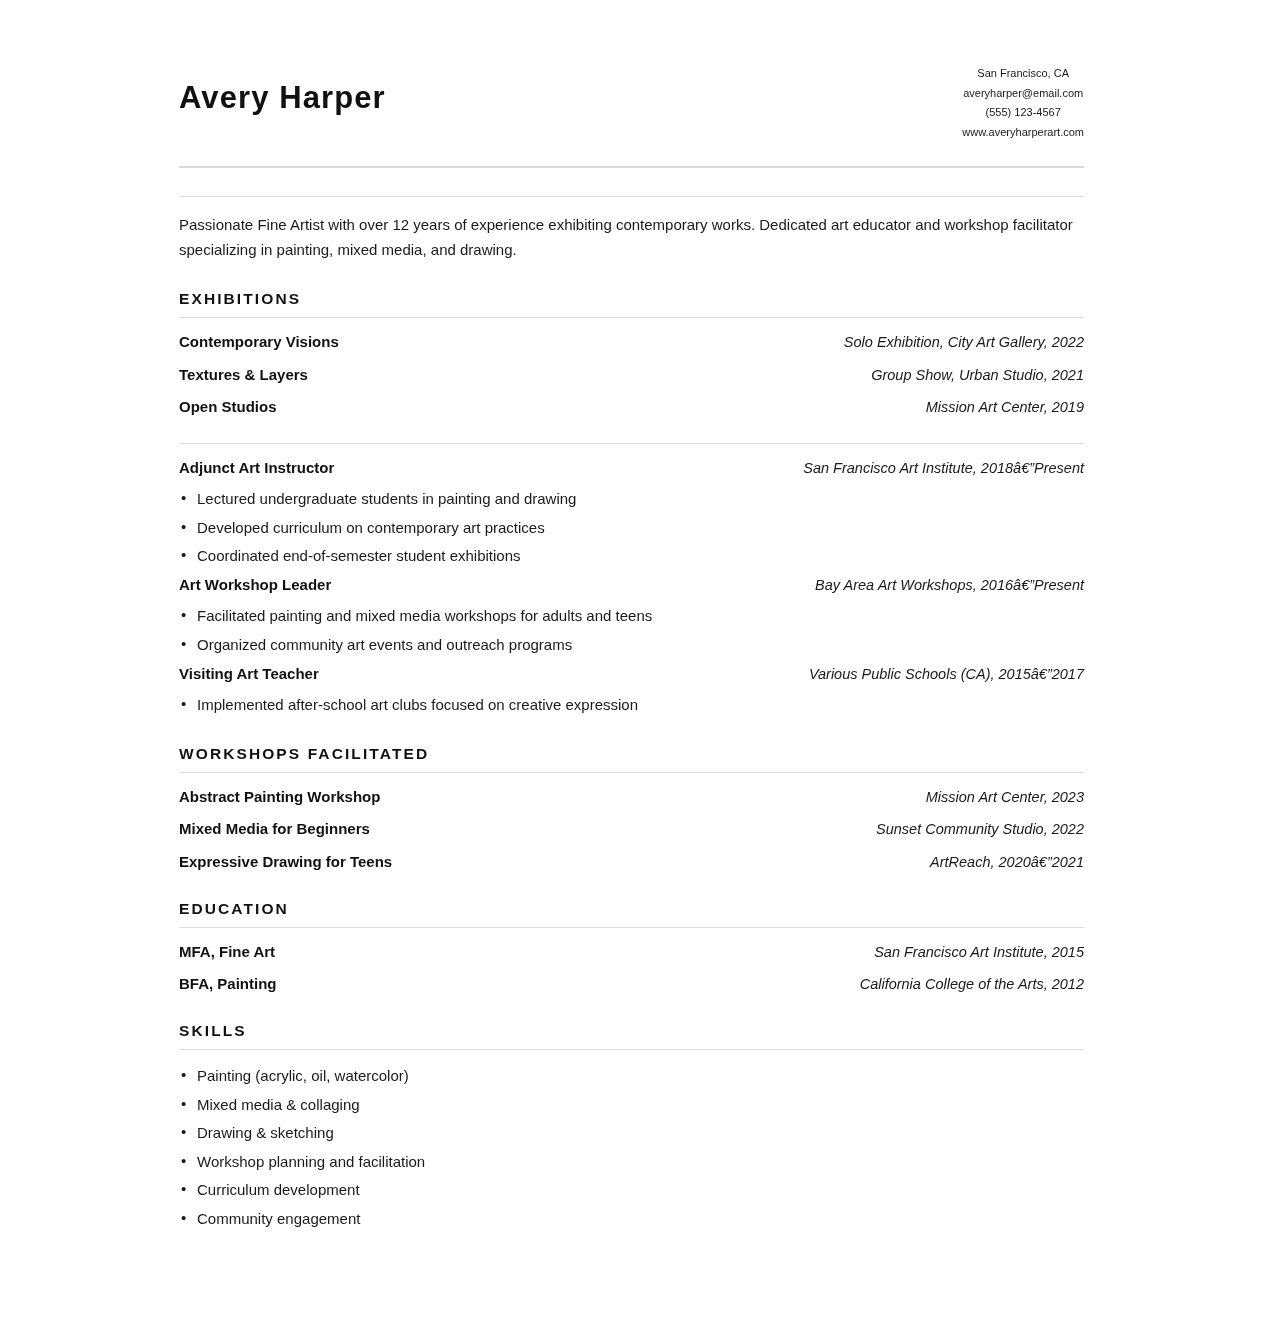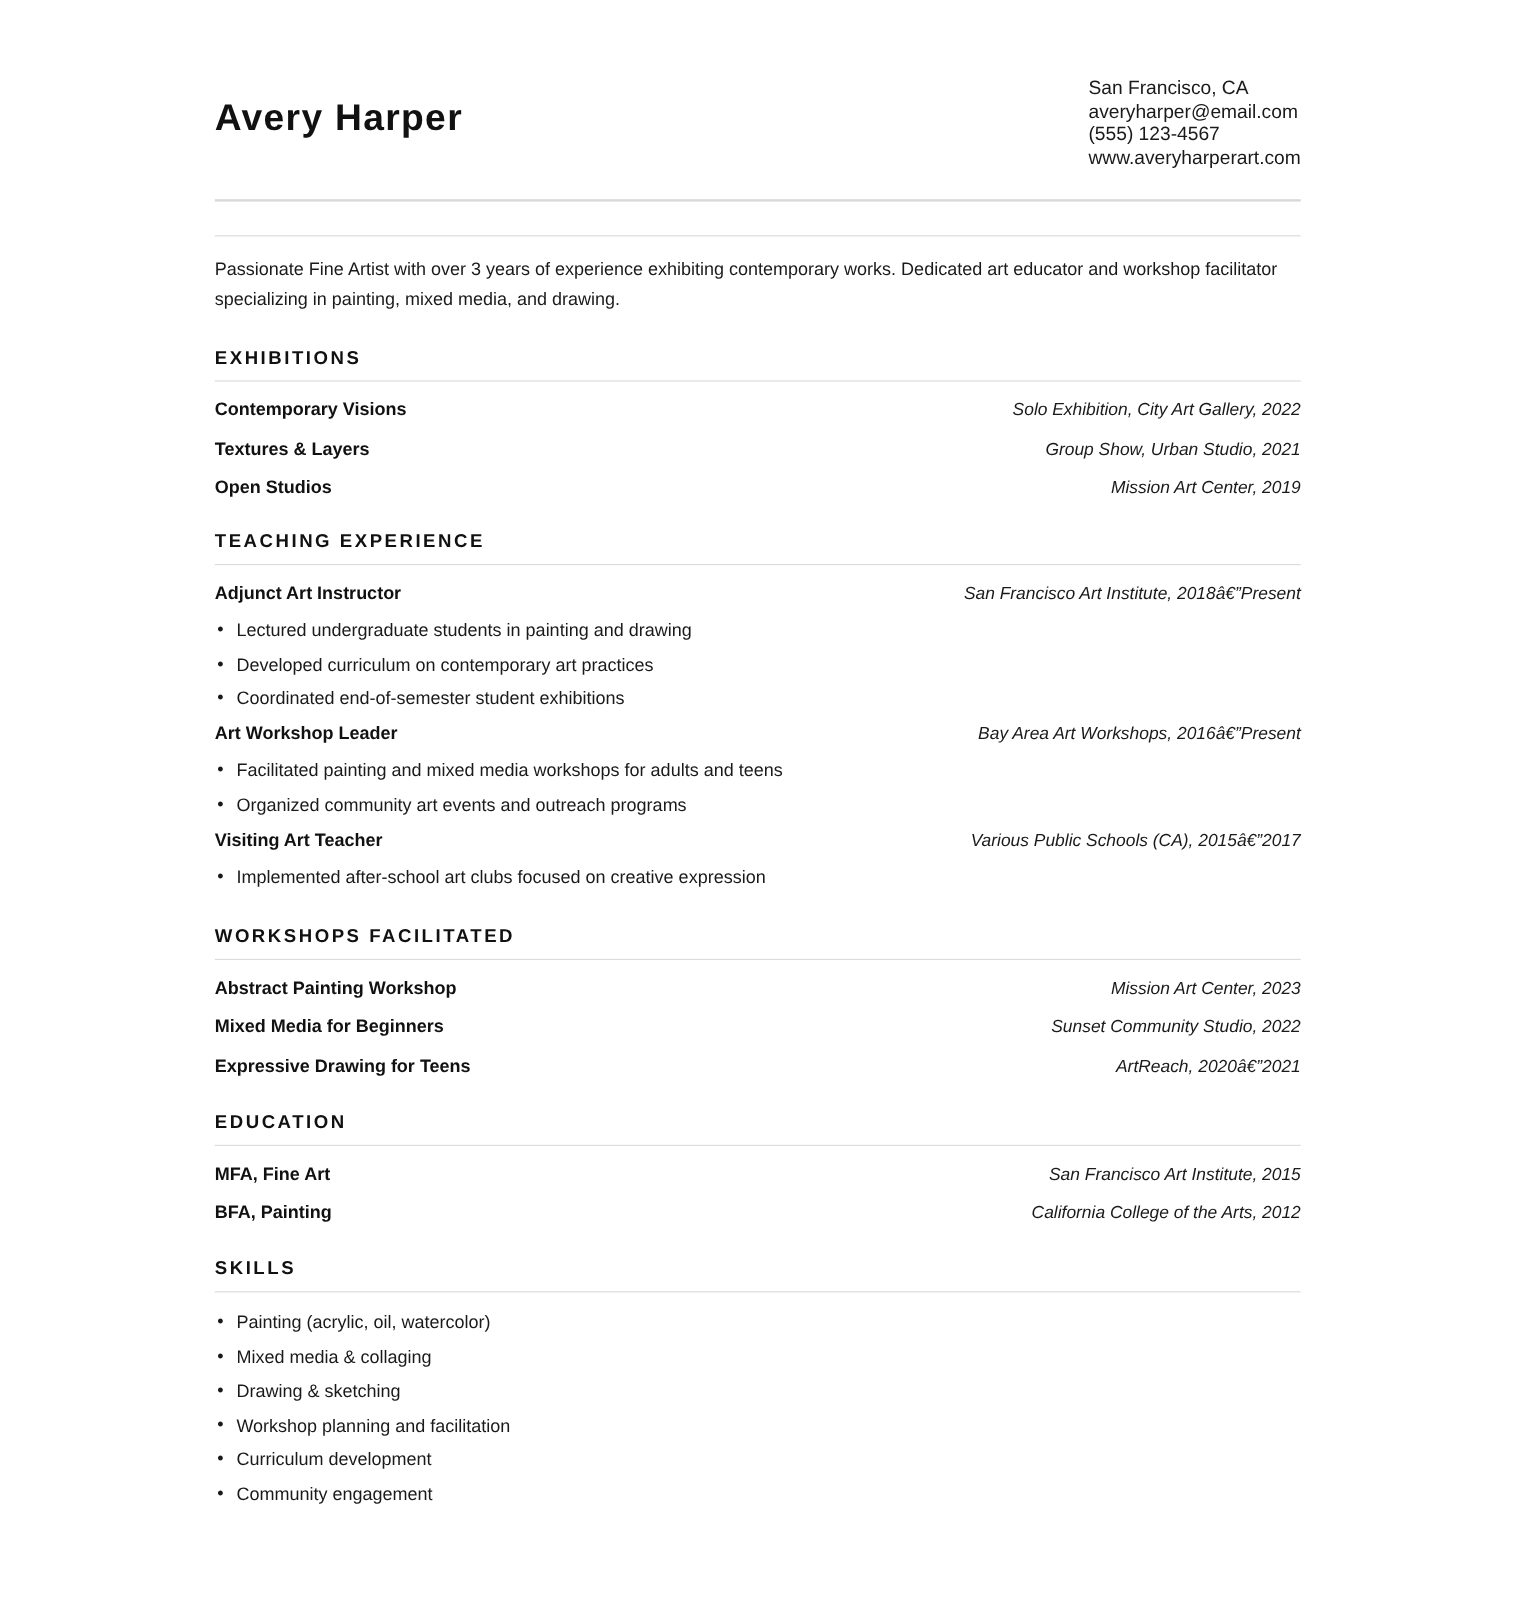--- a/index.html
+++ b/index.html
@@ -33,22 +33,22 @@
     font-size: 31px;
     font-weight: bold;
     letter-spacing: 1.1px;
     line-height: 1.15;
     margin: 0;
     padding-top: 18px;
     color: #111111;
     white-space: nowrap;
   }
   .contact {
-    text-align: left;
-    font-size: 16px;
+    text-align: center;
+    font-size: 11px;
     line-height: 19.5px;
     color: #1a1a1a;
     padding-top: 2px;
   }
   .contact div { white-space: nowrap; }
 
   .header-rule {
     margin-top: 24px;
     height: 2px;
     background: #d9d9d9;
@@ -152,21 +152,21 @@
       <div>San Francisco, CA</div>
       <div>averyharper@email.com</div>
       <div>(555) 123-4567</div>
       <div>www.averyharperart.com</div>
     </div>
   </div>
   <div class="header-rule"></div>
 
   <div class="section">
     <div class="section-rule"></div>
-    <p class="para">Passionate Fine Artist with over 3 years of experience exhibiting contemporary works. Dedicated art educator and workshop facilitator specializing in painting, mixed media, and drawing.</p>
+    <p class="para">Passionate Fine Artist with over 12 years of experience exhibiting contemporary works. Dedicated art educator and workshop facilitator specializing in painting, mixed media, and drawing.</p>
   </div>
 
   <div class="section">
     <div class="section-title">EXHIBITIONS</div>
     <div class="section-rule"></div>
     <div class="exhib-rows">
       <div class="row">
         <span class="row-left">Contemporary Visions</span>
         <span class="row-right">Solo Exhibition, City Art Gallery, 2022</span>
       </div>
@@ -175,21 +175,20 @@
         <span class="row-right">Group Show, Urban Studio, 2021</span>
       </div>
       <div class="row">
         <span class="row-left">Open Studios</span>
         <span class="row-right">Mission Art Center, 2019</span>
       </div>
     </div>
   </div>
 
   <div class="section">
-    <div class="section-title">TEACHING EXPERIENCE</div>
     <div class="section-rule"></div>
 
     <div class="entry">
       <div class="row">
         <span class="row-left">Adjunct Art Instructor</span>
         <span class="row-right">San Francisco Art Institute, 2018â€”Present</span>
       </div>
       <ul class="bullets">
         <li>Lectured undergraduate students in painting and drawing</li>
         <li>Developed curriculum on contemporary art practices</li>

